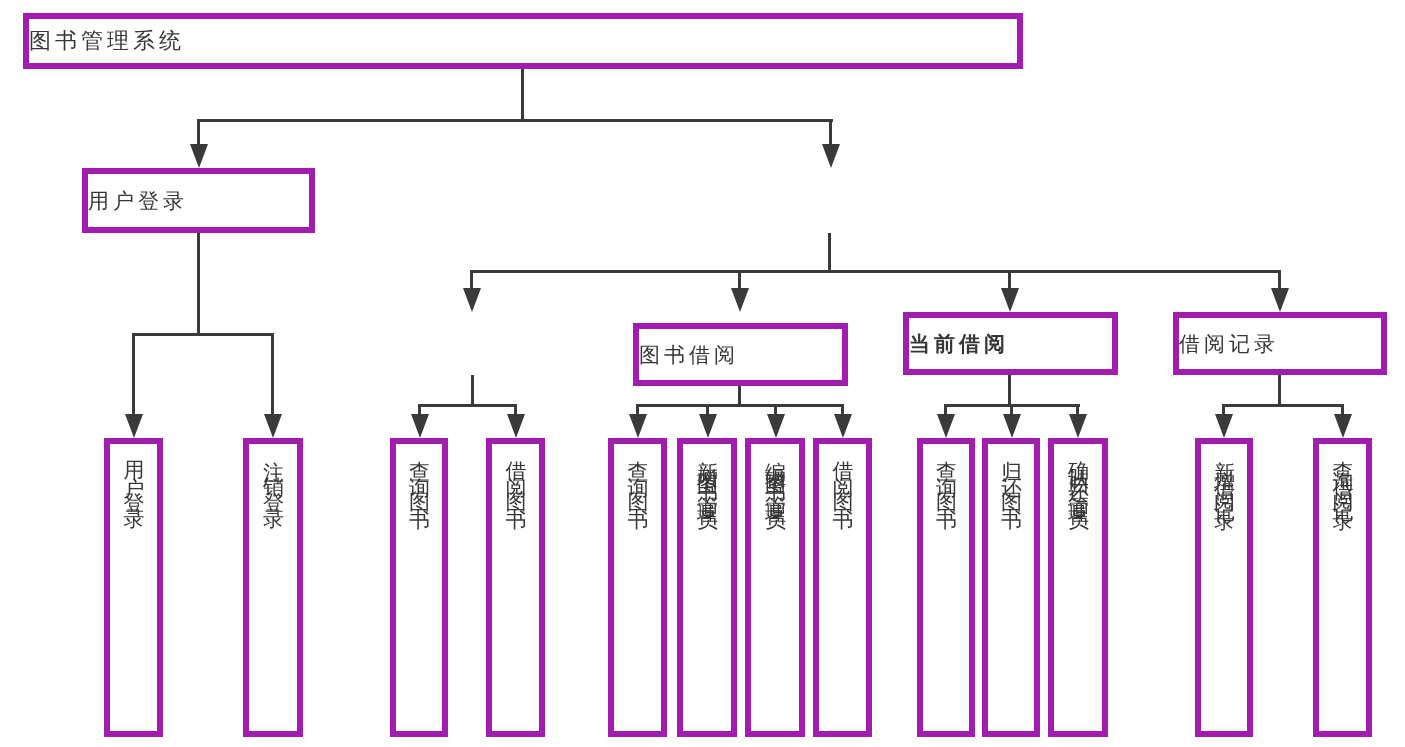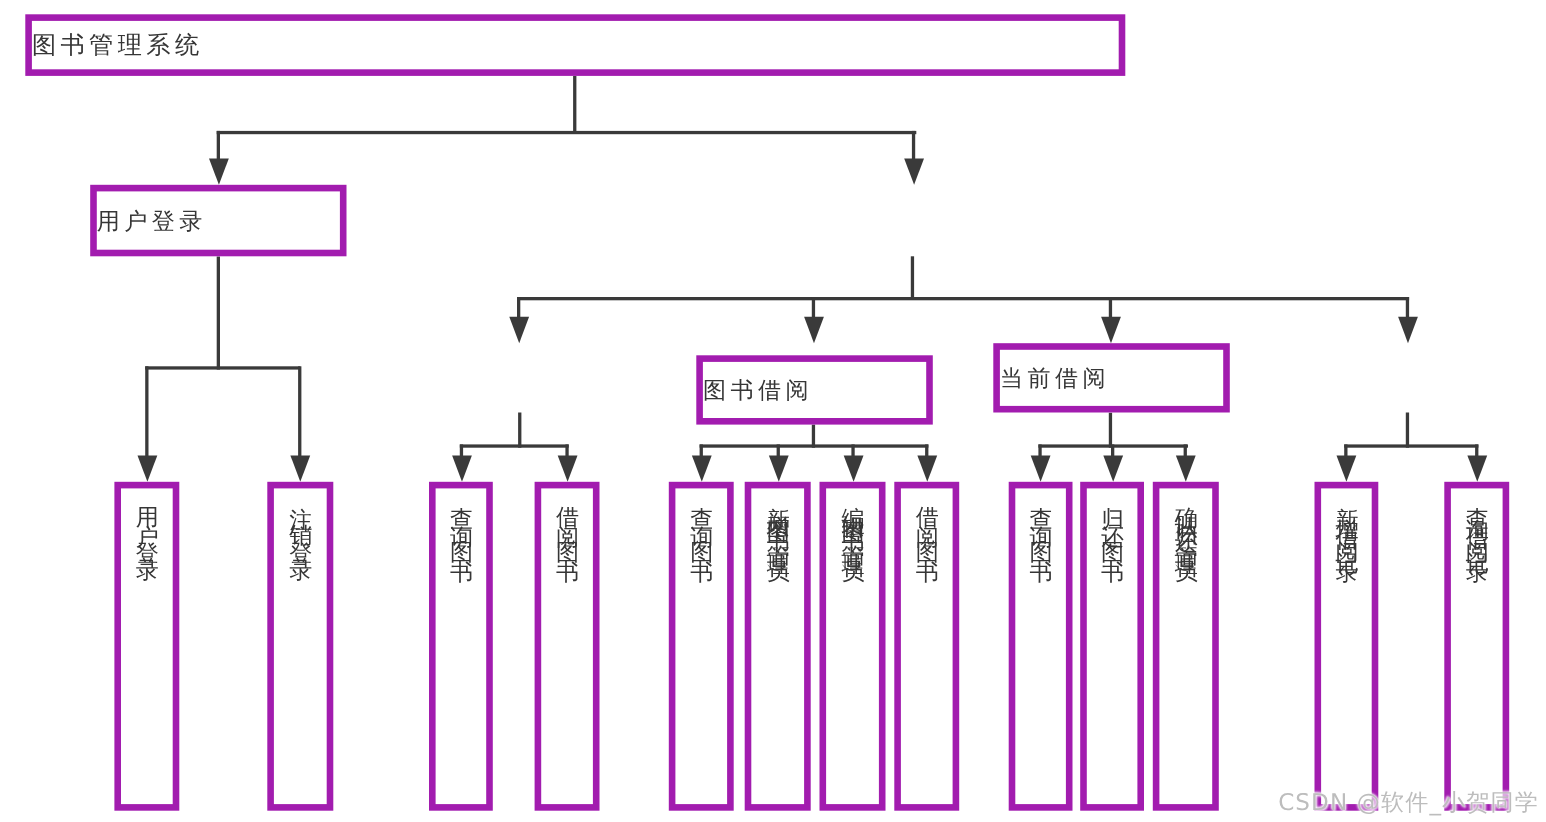--- a/index.html
+++ b/index.html
@@ -90,22 +90,25 @@
   <div class="vl" style="left:738px;top:270px;height:20px;"></div>
   <div class="ah" style="left:731px;top:288px;"></div>
   <div class="vl" style="left:1008px;top:270px;height:20px;"></div>
   <div class="ah" style="left:1001px;top:288px;"></div>
   <div class="vl" style="left:1278px;top:270px;height:20px;"></div>
   <div class="ah" style="left:1271px;top:288px;"></div>
 
   <div class="box h" style="left:633px;top:312px;width:215px;height:63px;margin-top:11px;">
     <span>图书借阅</span>
   </div>
-  <div class="box h" style="left:903px;top:312px;width:215px;height:63px;">
+  <div class="box h" style="left:903px;top:312px;width:215px;height:63px;font-weight:bold;">
     <span>当前借阅</span>
+  </div>
+  <div class="box h" style="left:1173px;top:312px;width:214px;height:63px;">
+    <span>借阅记录</span>
   </div>
 
   <div class="vl" style="left:471px;top:375px;height:32px;"></div>
   <div class="hl" style="left:418px;top:404px;width:99px;"></div>
   <div class="vl" style="left:418px;top:404px;height:14px;"></div>
   <div class="ah" style="left:411px;top:414px;"></div>
   <div class="vl" style="left:514px;top:404px;height:14px;"></div>
   <div class="ah" style="left:507px;top:414px;"></div>
 
   <div class="vl" style="left:738px;top:375px;height:32px;"></div>
@@ -172,15 +175,14 @@
     <span>确认归还（管理员）</span>
   </div>
 
   <div class="box v ls6" style="left:1195px;top:438px;width:58px;height:299px;">
     <span>新增借阅记录</span>
   </div>
   <div class="box v ls6" style="left:1313px;top:438px;width:59px;height:299px;">
     <span>查询借阅记录</span>
   </div>
 
-  <div class="watermark">CSDN @软件_小贺同学</div>
 
 </div>
 
 </body></html>

